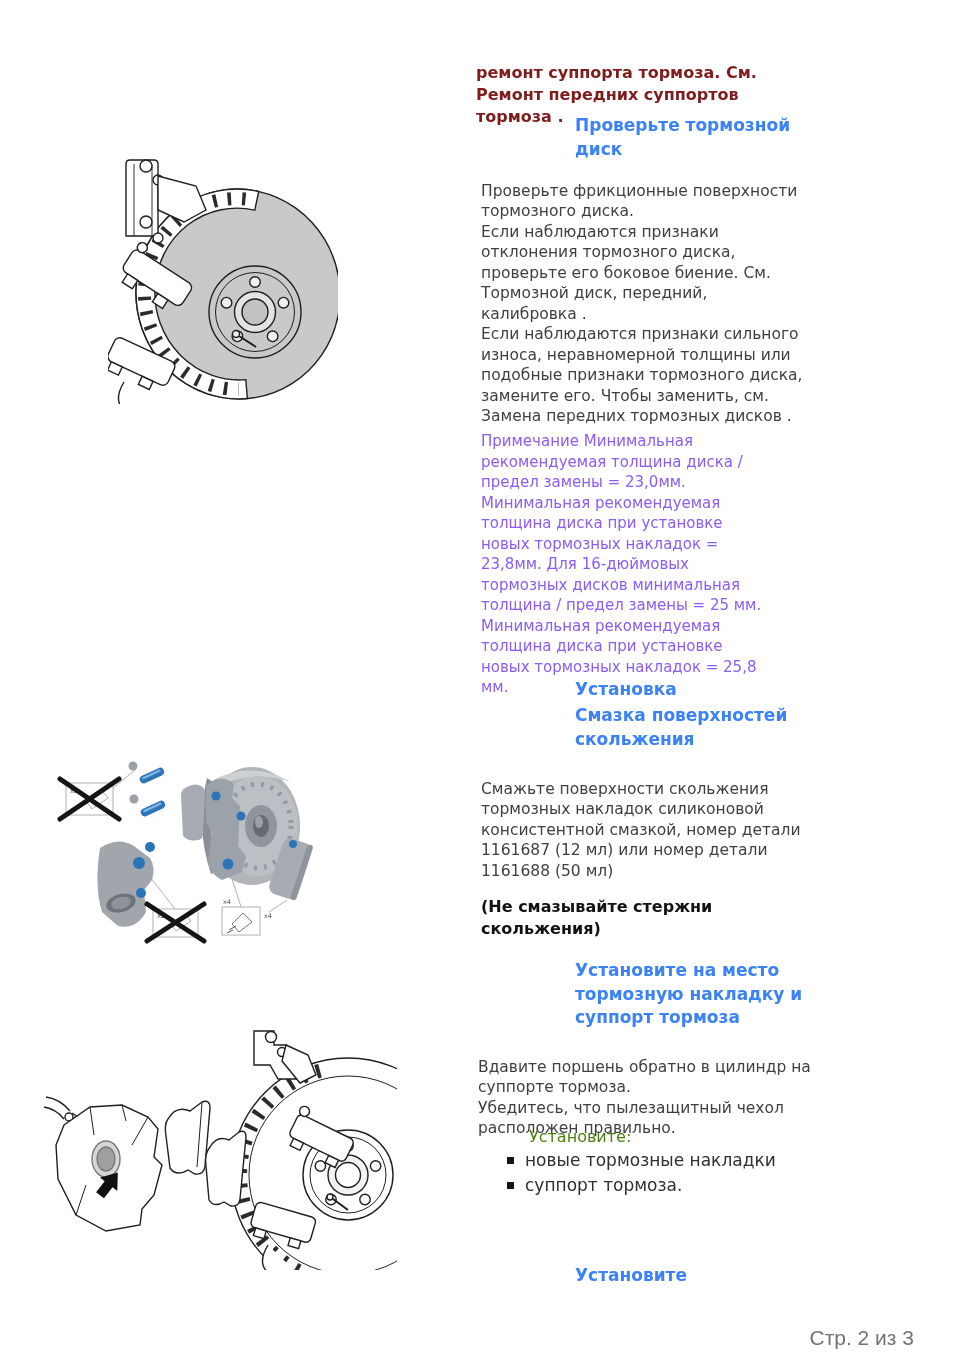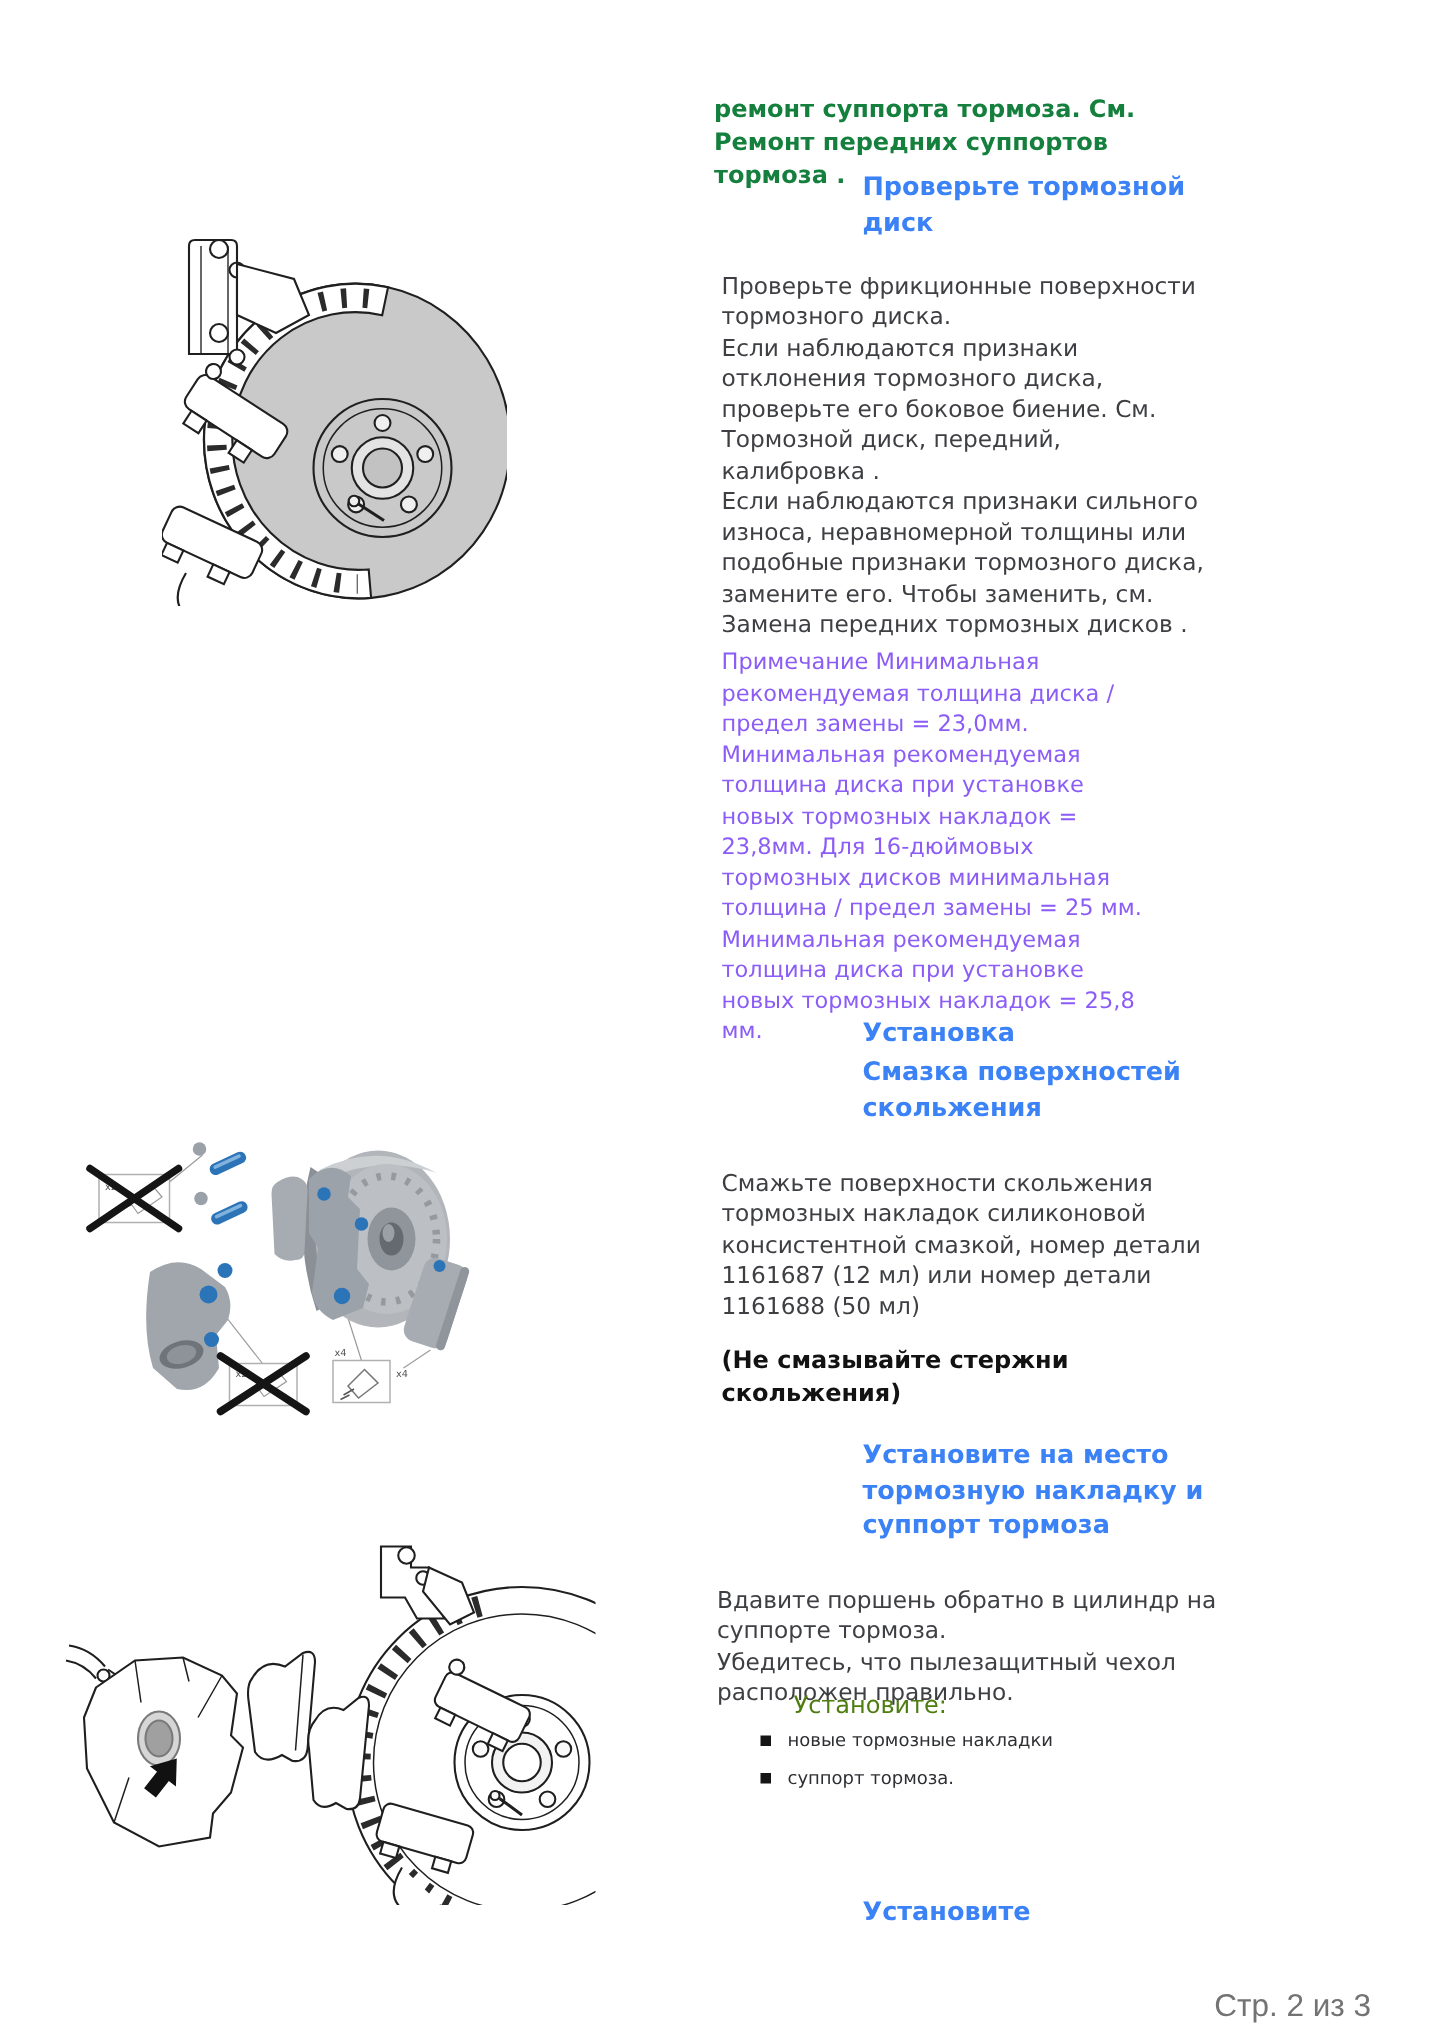--- a/index.html
+++ b/index.html
@@ -2,28 +2,28 @@
 <html><head>
 <meta charset="utf-8">
 <style>
   html,body{margin:0;padding:0;}
   body{
     width:960px;height:1357px;background:#ffffff;position:relative;overflow:hidden;
     font-family:"DejaVu Sans",sans-serif;
   }
   .abs{position:absolute;}
   .ml{white-space:pre-line;}
-  .intro-bold{font-size:16px;line-height:22px;font-weight:bold;color:#15803d;width:400px;}
+  .intro-bold{font-size:16px;line-height:22px;font-weight:bold;color:#7f1d1d;width:400px;}
   .body-text{font-size:15.5px;line-height:20.5px;color:#3e3f43;width:400px;}
   .note-bold{font-size:15px;line-height:20.5px;font-weight:normal;color:#8b5cf6;width:400px;}
   .warn-bold{font-size:16px;line-height:21.5px;font-weight:bold;color:#121212;width:400px;margin-top:20px;}
   .head{font-size:17px;line-height:23.5px;font-weight:bold;color:#3b82f6;width:270px;margin:0;}
   .label-gray{font-size:16px;line-height:22px;color:#4d7c0f;}
   .bullets{width:340px;}
-  .bullet-row{display:flex;align-items:flex-start;font-size:12px;line-height:25px;color:#2e2f33;}
+  .bullet-row{display:flex;align-items:flex-start;font-size:17px;line-height:25px;color:#2e2f33;}
   .sq{width:7px;height:7px;background:#151515;margin:9px 11px 0 0;flex:none;}
   .footer{font-family:Liberation Sans, sans-serif;font-size:21px;color:#737373;}
   svg{display:block;}
   svg text{font-family:"DejaVu Sans",sans-serif;}
 </style>
 </head>
 <body>
 
 <svg class="abs" style="left:108px;top:156px" width="230" height="248" viewBox="0 0 230 248">
   <g stroke="#1f1f1f" stroke-width="1.4" fill="none">

